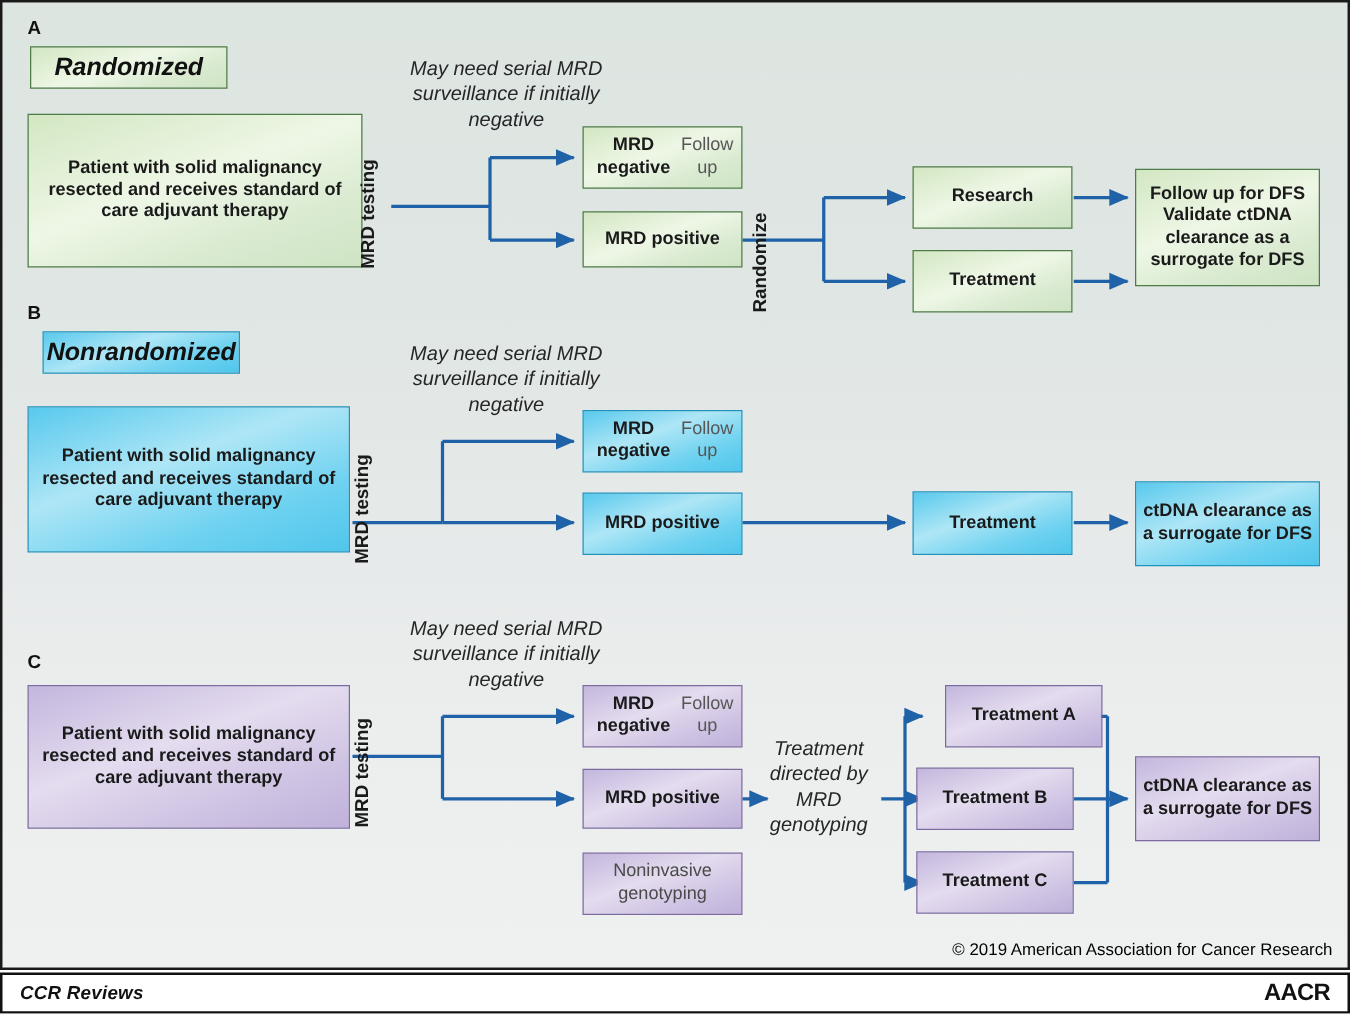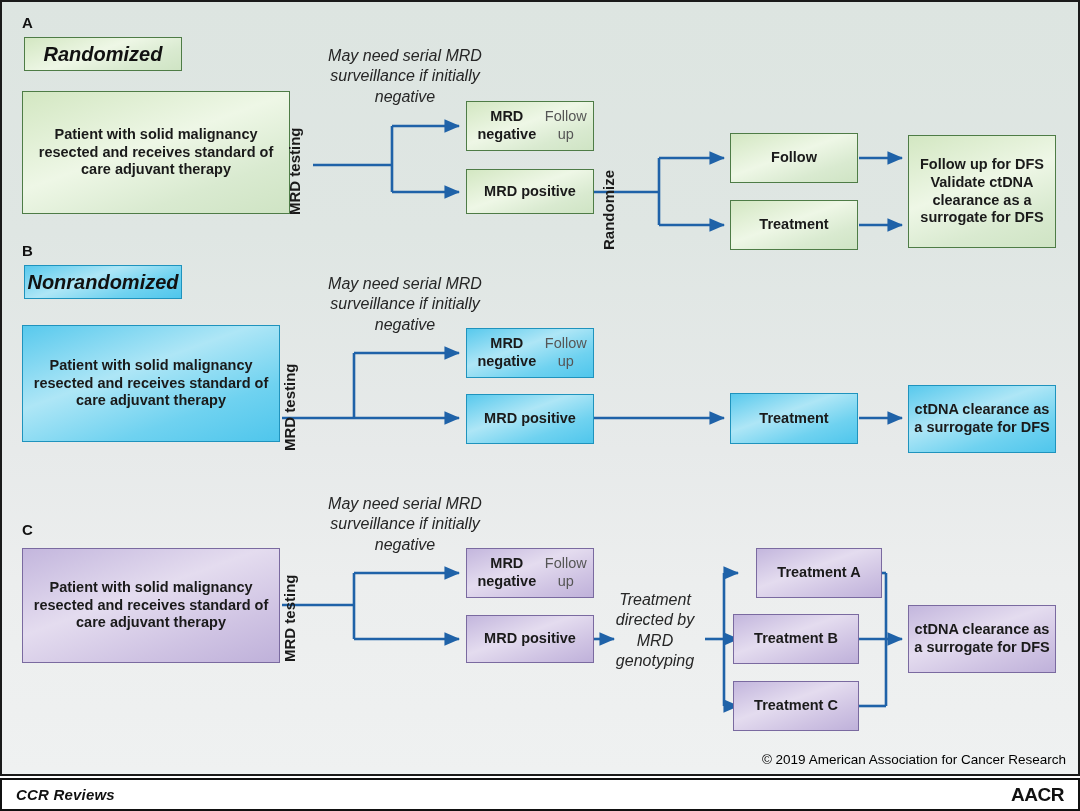--- a/index.html
+++ b/index.html
@@ -170,34 +170,34 @@
       <span class="sub">Follow up</span>
     </div>
 
     <div class="node g" style="left:464px;top:167px;width:128px;height:45px;">
       <span>MRD positive</span>
     </div>
 
     <div class="vlabel" style="left:598px;top:144px;height:104px;">Randomize</div>
 
     <div class="node g" style="left:728px;top:131px;width:128px;height:50px;">
-      <span>Follow</span>
+      <span>Research</span>
     </div>
 
     <div class="node g" style="left:728px;top:198px;width:128px;height:50px;">
       <span>Treatment</span>
     </div>
 
-    <div class="node g" style="left:906px;top:133px;width:148px;height:113px;justify-content:center;">
+    <div class="node g" style="left:906px;top:133px;width:148px;height:94px;justify-content:center;">
       <span>Follow up for DFS Validate ctDNA clearance as a surrogate for DFS</span>
     </div>
 
     <div class="panel-letter" style="left:20px;top:240px;">B</div>
 
-    <div class="tag b" style="left:22px;top:263px;width:158px;height:34px;">Nonrandomized</div>
+    <div class="tag b" style="left:32px;top:263px;width:158px;height:34px;">Nonrandomized</div>
 
     <div class="node b" style="left:20px;top:323px;width:258px;height:117px;">
       <span>Patient with solid malignancy resected and receives standard of care adjuvant therapy</span>
     </div>
 
     <div class="vlabel" style="left:279px;top:337px;height:112px;">MRD testing</div>
 
     <div class="itext" style="left:312px;top:272px;width:182px;">May need serial MRD surveillance if initially negative</div>
 
     <div class="node b" style="left:464px;top:326px;width:128px;height:50px;">
@@ -229,20 +229,23 @@
 
     <div class="node p" style="left:464px;top:546px;width:128px;height:50px;">
       <span>MRD negative</span>
       <span class="sub">Follow up</span>
     </div>
 
     <div class="node p" style="left:464px;top:613px;width:128px;height:48px;">
       <span>MRD positive</span>
     </div>
 
+    <div class="node p muted" style="left:464px;top:680px;width:128px;height:50px;">
+      <span>Noninvasive genotyping</span>
+    </div>
 
     <div class="itext right" style="left:603px;top:588px;width:100px;">Treatment directed by MRD genotyping</div>
 
     <div class="node p" style="left:731px;top:546px;width:126px;height:50px;margin-left:23px;">
       <span>Treatment A</span>
     </div>
 
     <div class="node p" style="left:731px;top:679px;width:126px;height:50px;">
       <span>Treatment C</span>
     </div>

